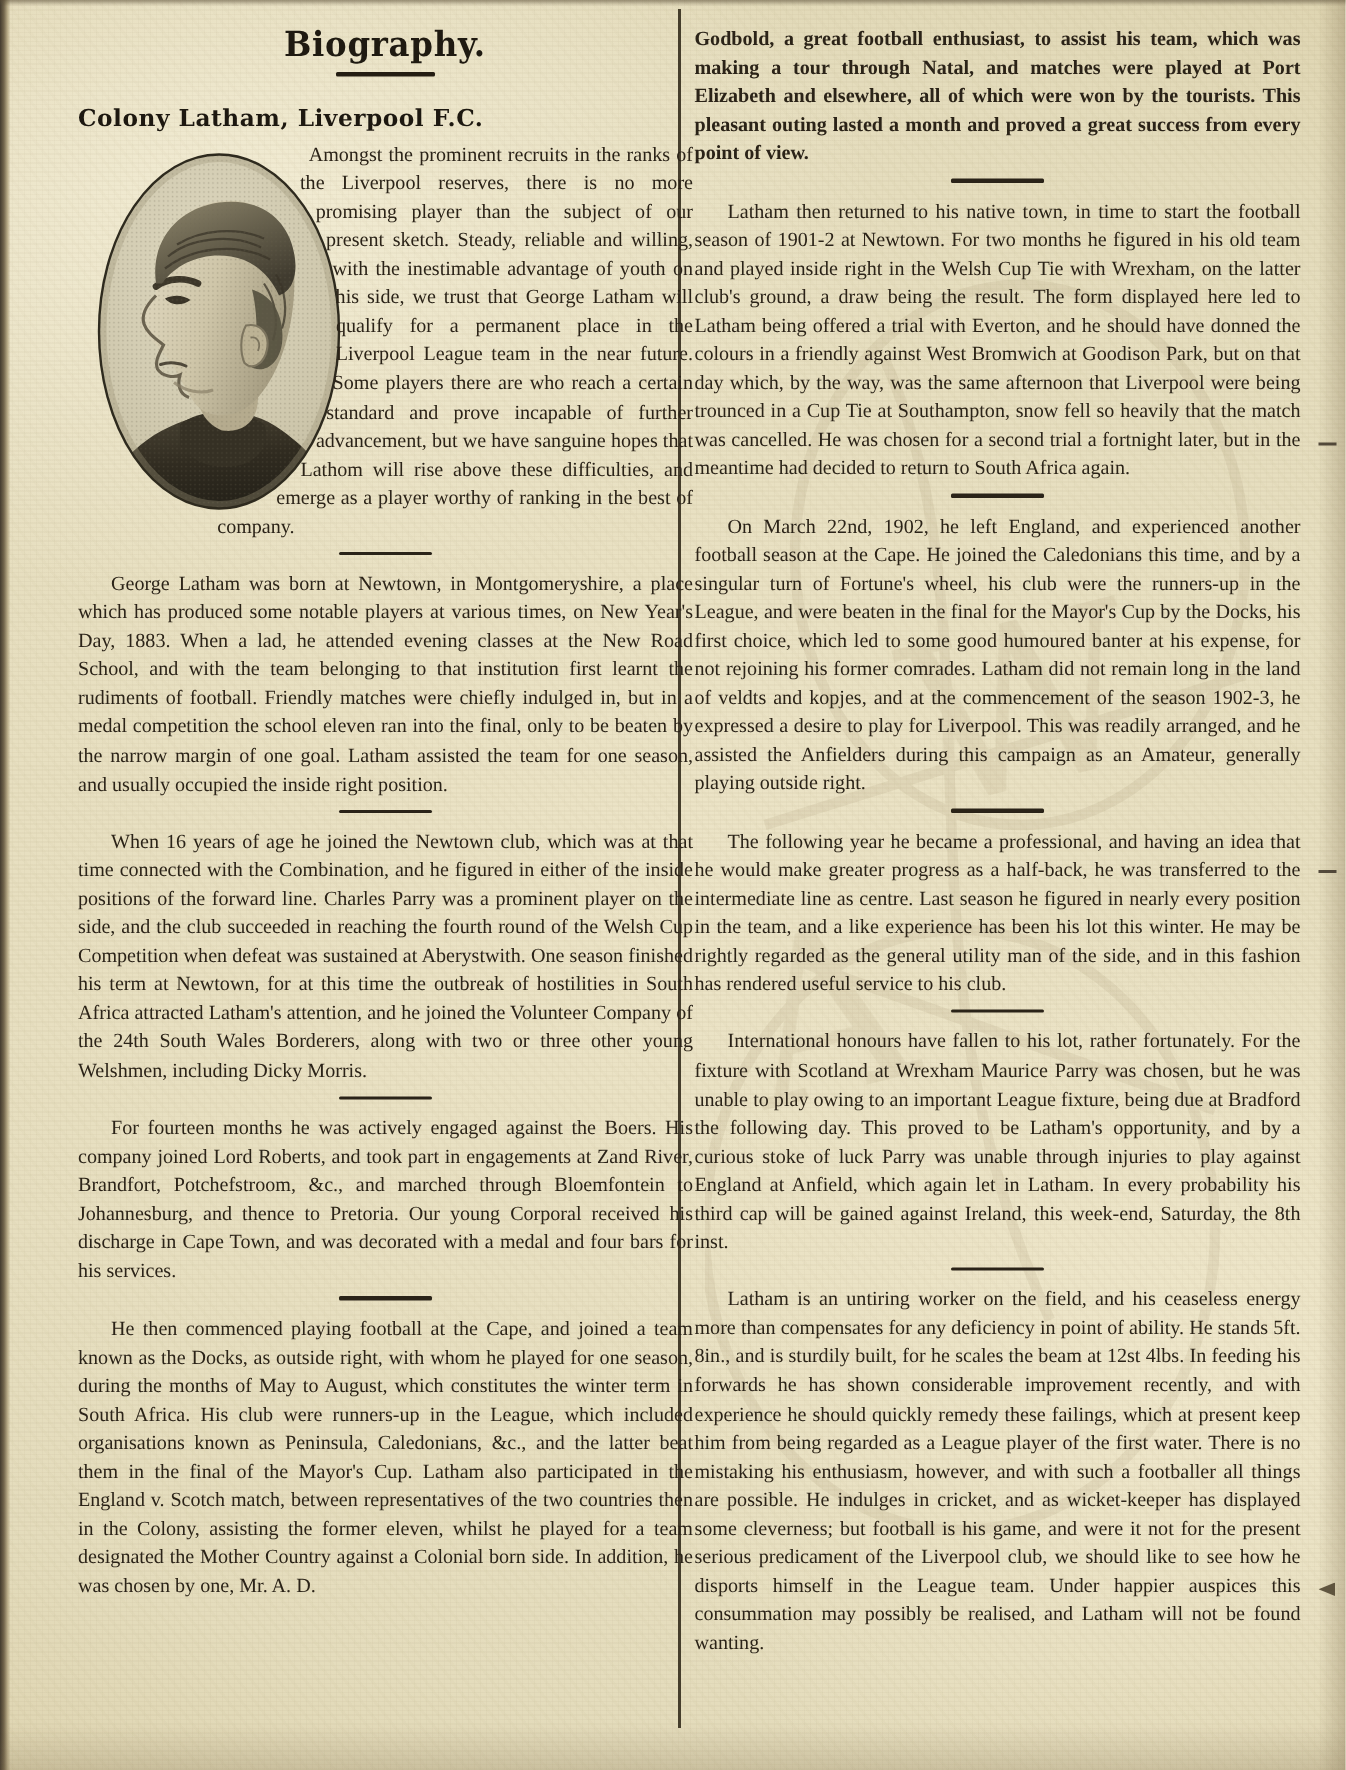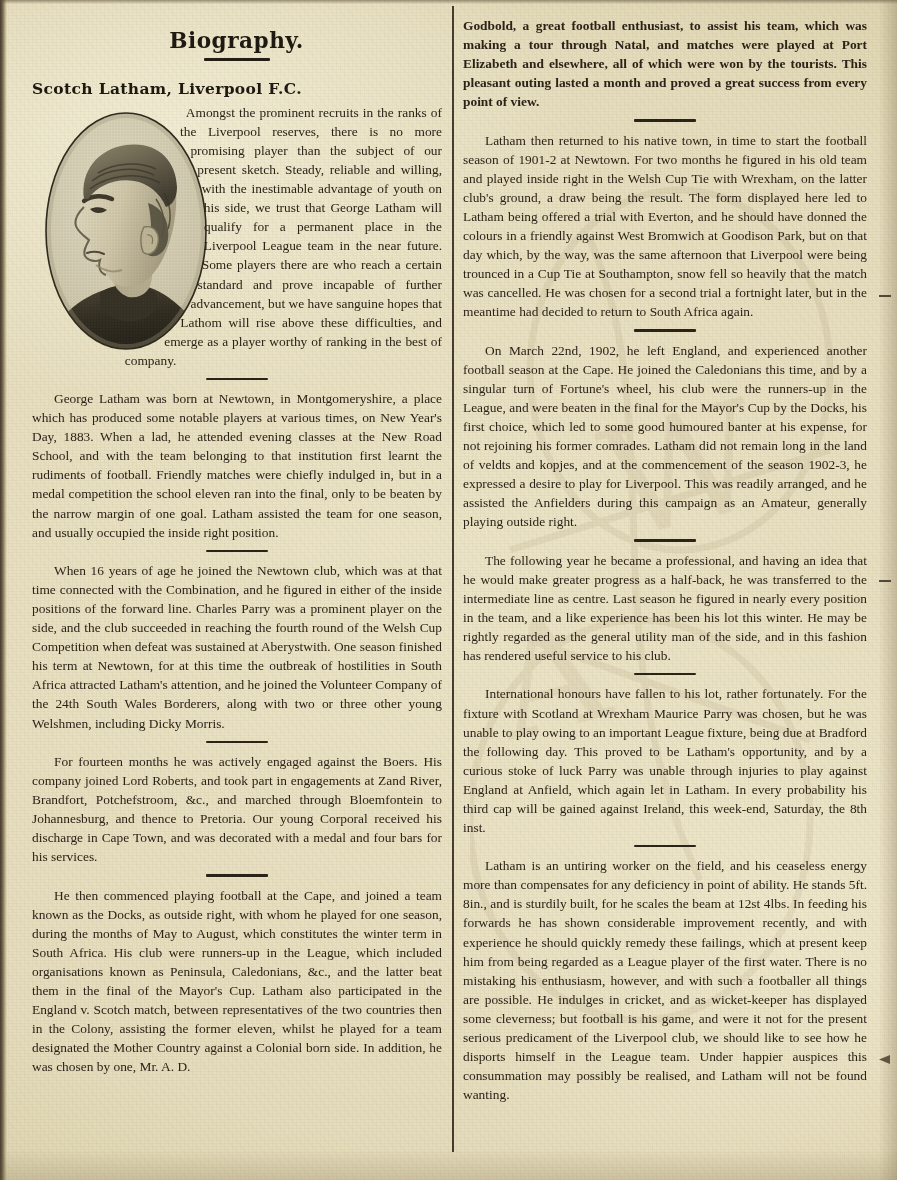--- a/index.html
+++ b/index.html
@@ -66,21 +66,21 @@
   .page{position:absolute;inset:0;}
 
   .col{
     position:absolute;top:0;
     font-size:13.4px;
     line-height:19.05px;
     text-align:justify;
     text-justify:inter-word;
     -webkit-hyphens:none;hyphens:none;
   }
-  .col-left{left:32px;width:410px;padding-top:10px;}
+  .col-left{left:52px;width:410px;}
   .col-right{left:463px;width:404px;padding-top:16px;}
 
   .col-rule{
     position:absolute;left:452px;top:6px;width:2px;height:1146px;
     background:#37301f;opacity:.92;
   }
 
   
   .masthead{
     text-align:center;
@@ -156,21 +156,21 @@
 
   <div class="col-rule"></div>
 
   <div class="col col-left">
 
     <div class="masthead">
       <span class="bl">Biography.</span>
     </div>
     <div class="rule-short"></div>
 
-    <div class="subhead">Scotch Latham, Liverpool F.C.</div>
+    <div class="subhead">Colony Latham, Liverpool F.C.</div>
 
     <div class="portrait">
       <svg viewBox="0 0 172 248" xmlns="http://www.w3.org/2000/svg">
         <defs>
           <clipPath id="ovalclip">
             <ellipse cx="86" cy="124" rx="80" ry="118"></ellipse>
           </clipPath>
           <radialGradient id="bg" cx="45%" cy="35%" r="78%">
             <stop offset="0%" stop-color="#ded8c0"></stop>
             <stop offset="70%" stop-color="#cdc6ab"></stop>

